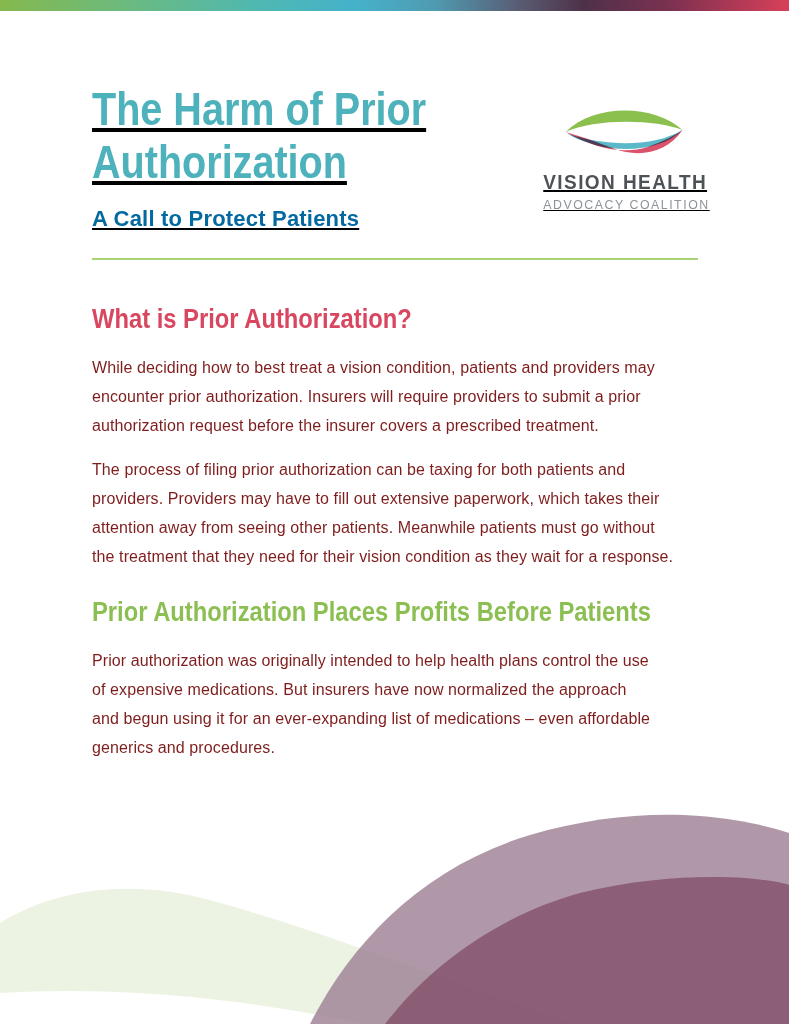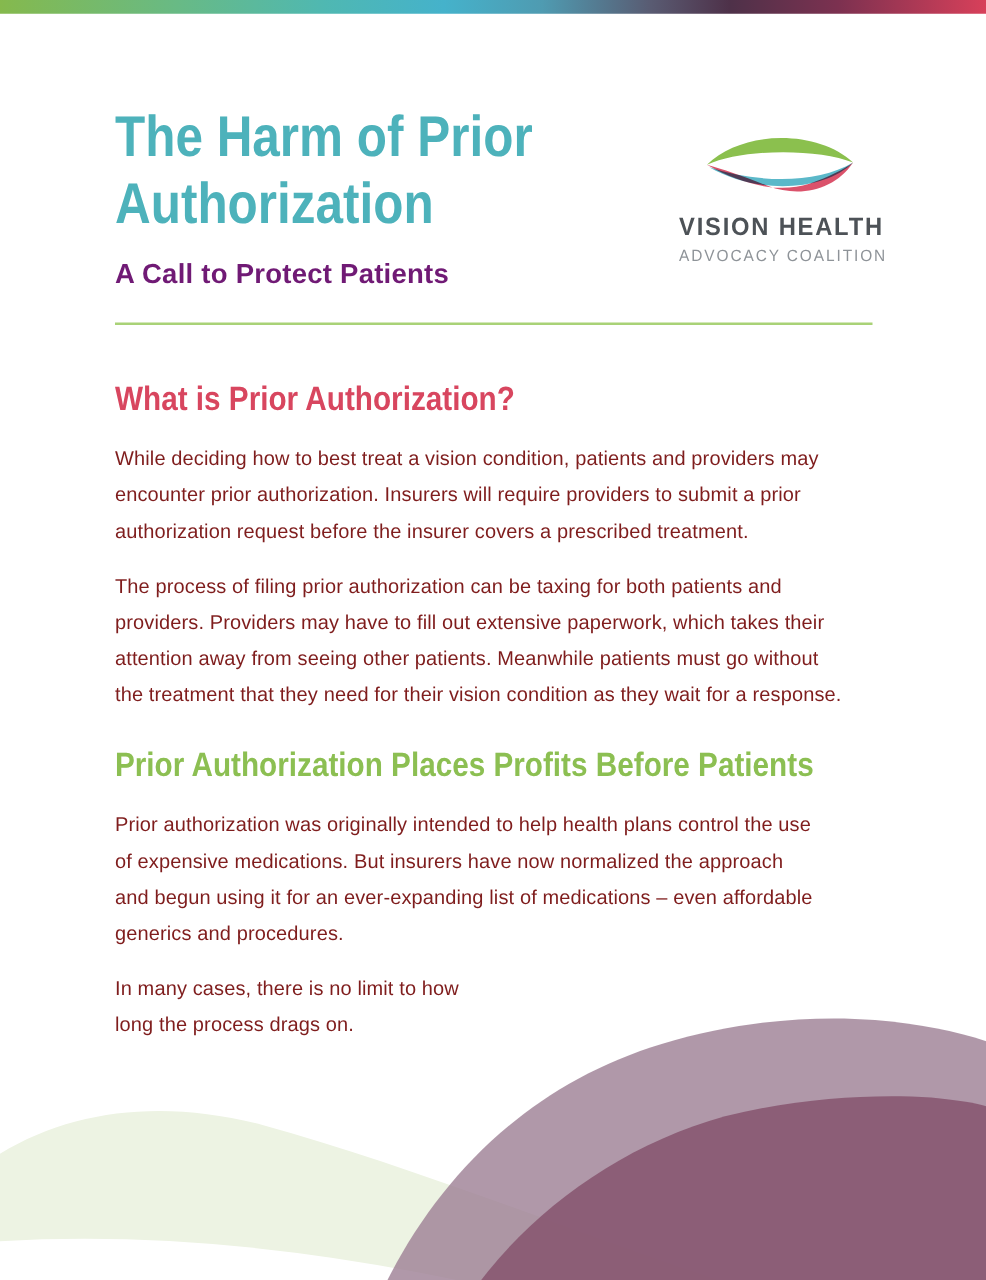--- a/index.html
+++ b/index.html
@@ -16,38 +16,39 @@
     height: 11px;
     background: linear-gradient(90deg,
       #85b94d 0%, #68ba85 18%, #4fb8b2 33%, #45b2cb 45%,
       #4f9bb1 55%, #595b72 66%, #4e3149 74%, #7c3150 85%, #d8405a 100%);
   }
   .header {
     display: flex;
     justify-content: space-between;
     align-items: flex-start;
     margin: 72px 80px 0 92px;
+    text-decoration: underline;
   }
   .title-block { max-width: 440px; }
   .main-title {
     margin: 0;
     font-size: 46px;
     line-height: 1.16;
     font-weight: bold;
     color: #4db2bb;
     white-space: pre-line;
     letter-spacing: 0px;
     transform: scaleX(0.86);
     transform-origin: left top;
   }
   .subtitle {
     margin-top: 16px;
     font-size: 22px;
     font-weight: bold;
-    color: #701a75;
+    color: #0369a1;
     letter-spacing: 0.2px;
   }
   .logo-block {
     width: 170px;
     margin-top: 12px;
     text-align: left;
     flex-shrink: 0;
   }
   .logo-mark { display: block; margin: 0 auto 6px auto; }
   .logo-mark path { mix-blend-mode: multiply; }
@@ -144,22 +145,20 @@
     <p class="body-para">The process of filing prior authorization can be taxing for both patients and
 providers. Providers may have to fill out extensive paperwork, which takes their
 attention away from seeing other patients. Meanwhile patients must go without
 the treatment that they need for their vision condition as they wait for a response.</p>
 
     <h2 class="section-heading heading-green">Prior Authorization Places Profits Before Patients</h2>
     <p class="body-para">Prior authorization was originally intended to help health plans control the use
 of expensive medications. But insurers have now normalized the approach
 and begun using it for an ever-expanding list of medications – even affordable
 generics and procedures.</p>
-    <p class="body-para">In many cases, there is no limit to how
-long the process drags on.</p>
   </div>
 
   <svg class="waves" viewBox="0 0 789 234" preserveAspectRatio="none" xmlns="http://www.w3.org/2000/svg">
     <path d="M0,133 C60,96 135,90 210,110 C320,140 450,192 575,234 L0,234 Z" fill="#edf3e3"></path>
     <path d="M0,203 Q170,193 365,234 L0,234 Z" fill="#ffffff"></path>
     <path d="M310,234 C350,155 420,78 530,45 C590,27 650,22 700,26 C735,29 765,35 789,43 L789,234 Z" fill="#9c7e93" fill-opacity="0.8"></path>
     <path d="M385,234 C430,175 500,125 580,103 C640,88 700,85 745,88 C765,90 780,92 789,95 L789,234 Z" fill="#8a5b74" fill-opacity="0.95"></path>
   </svg>
 
 </div>

